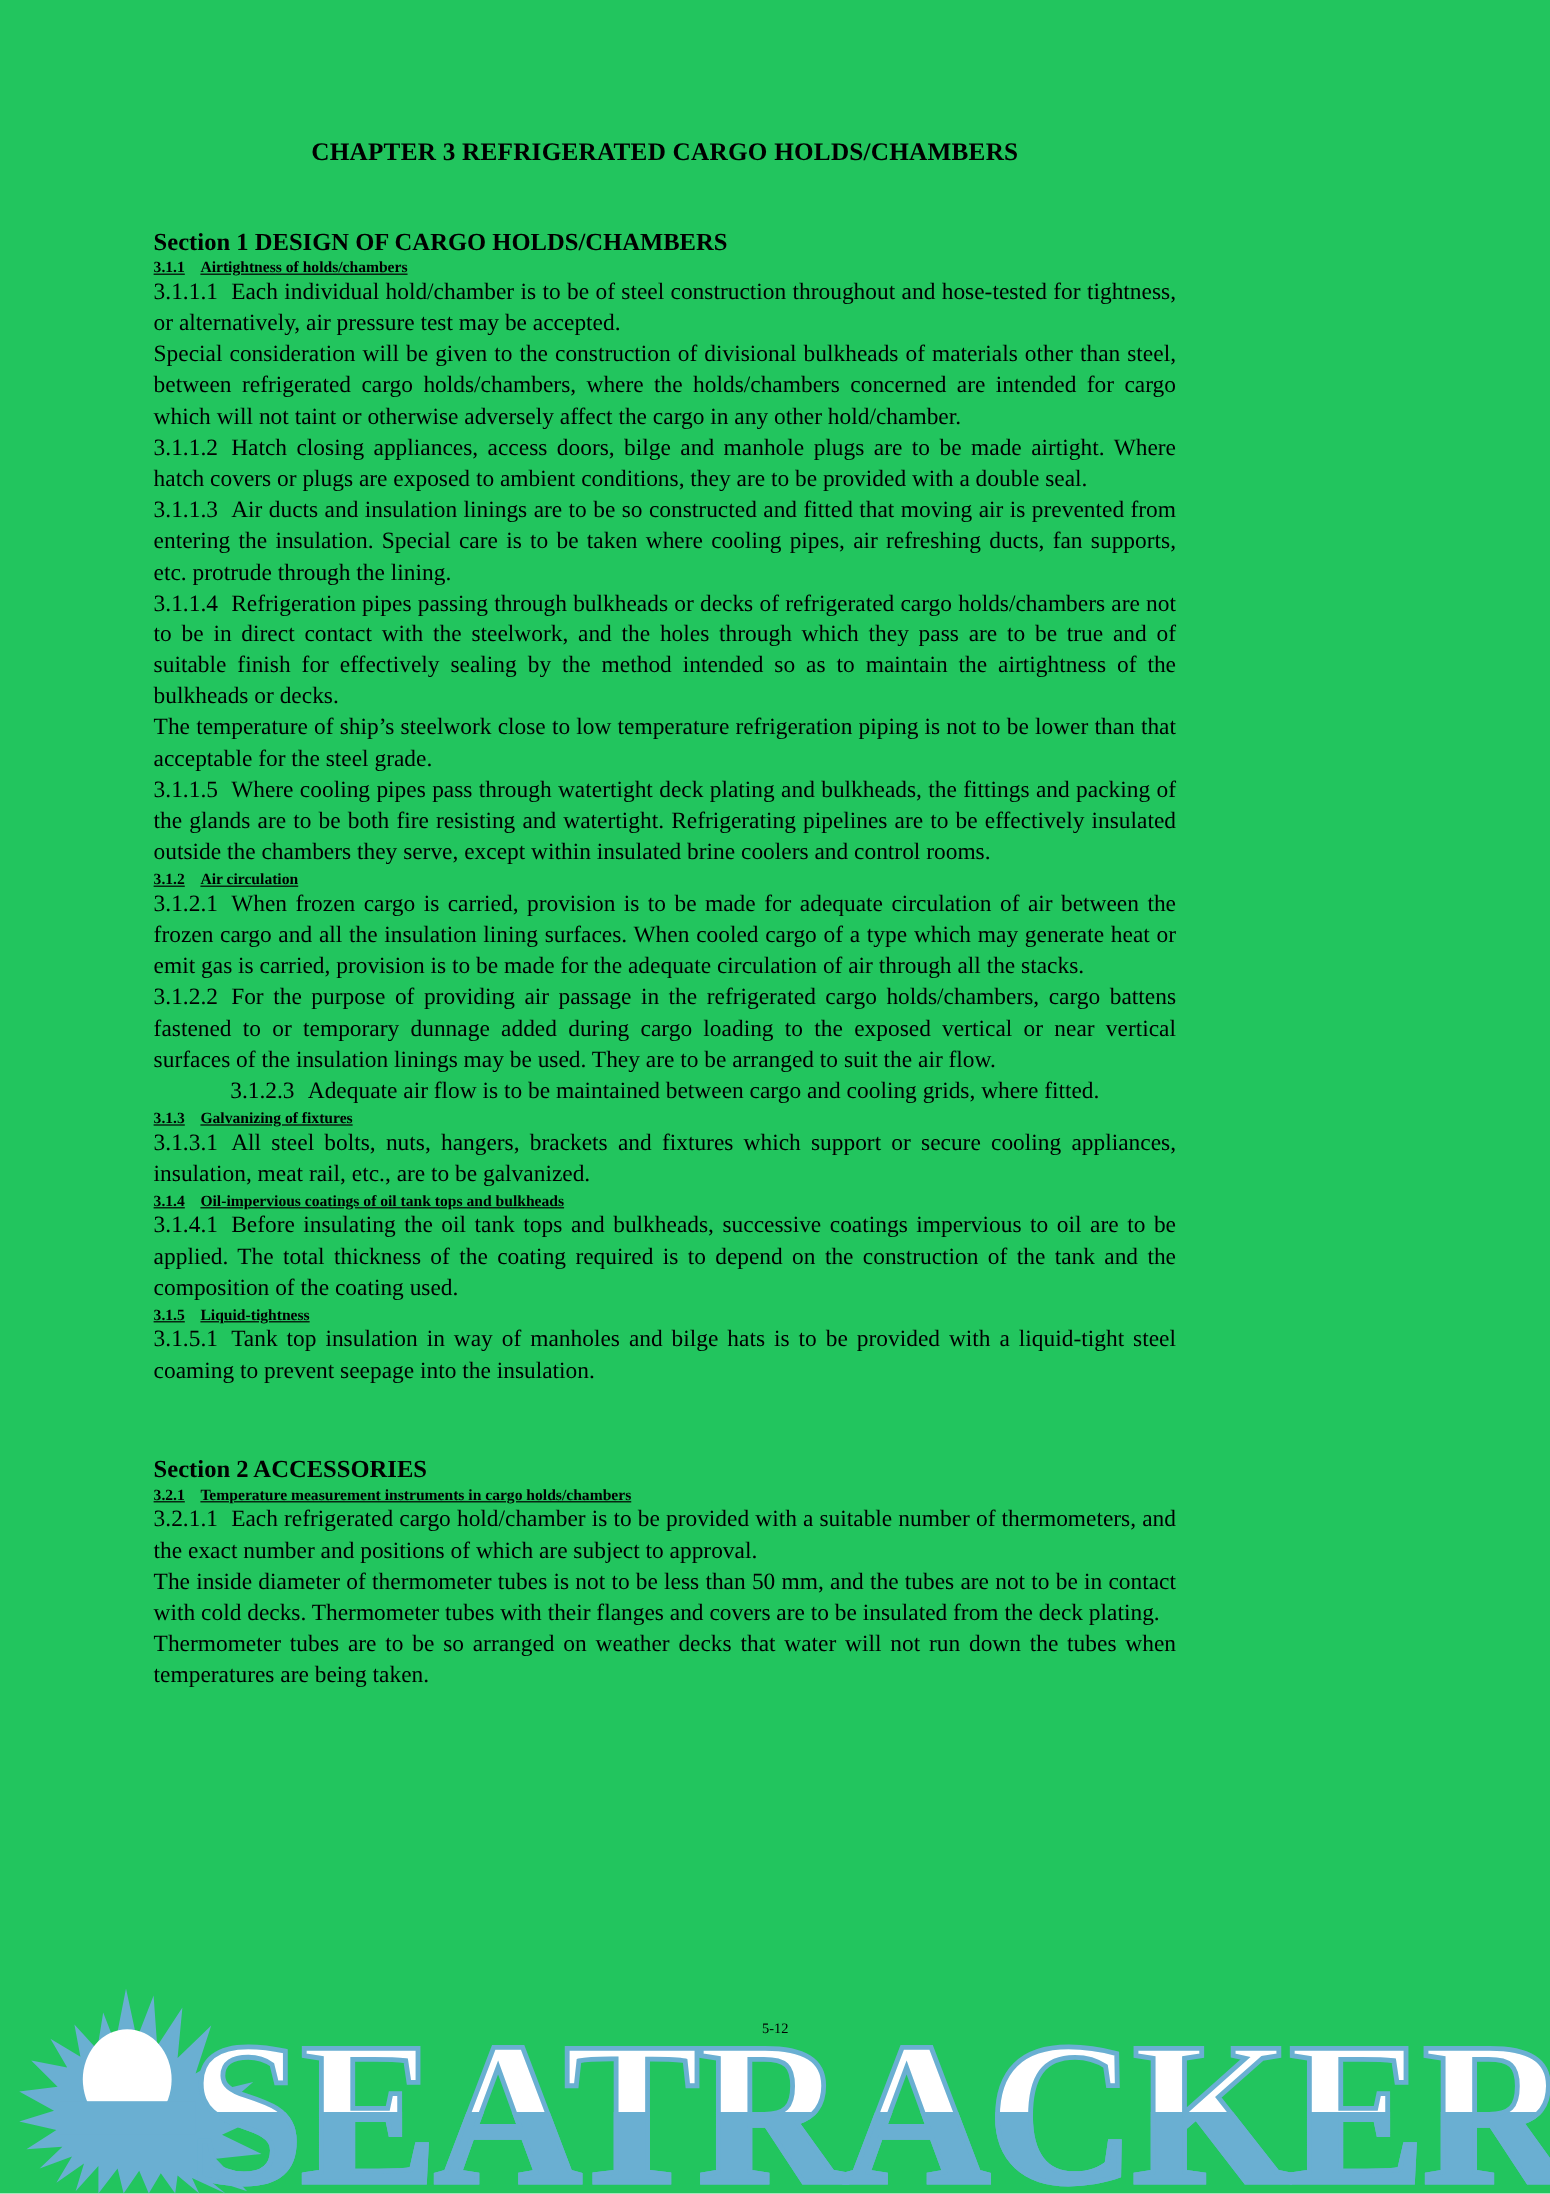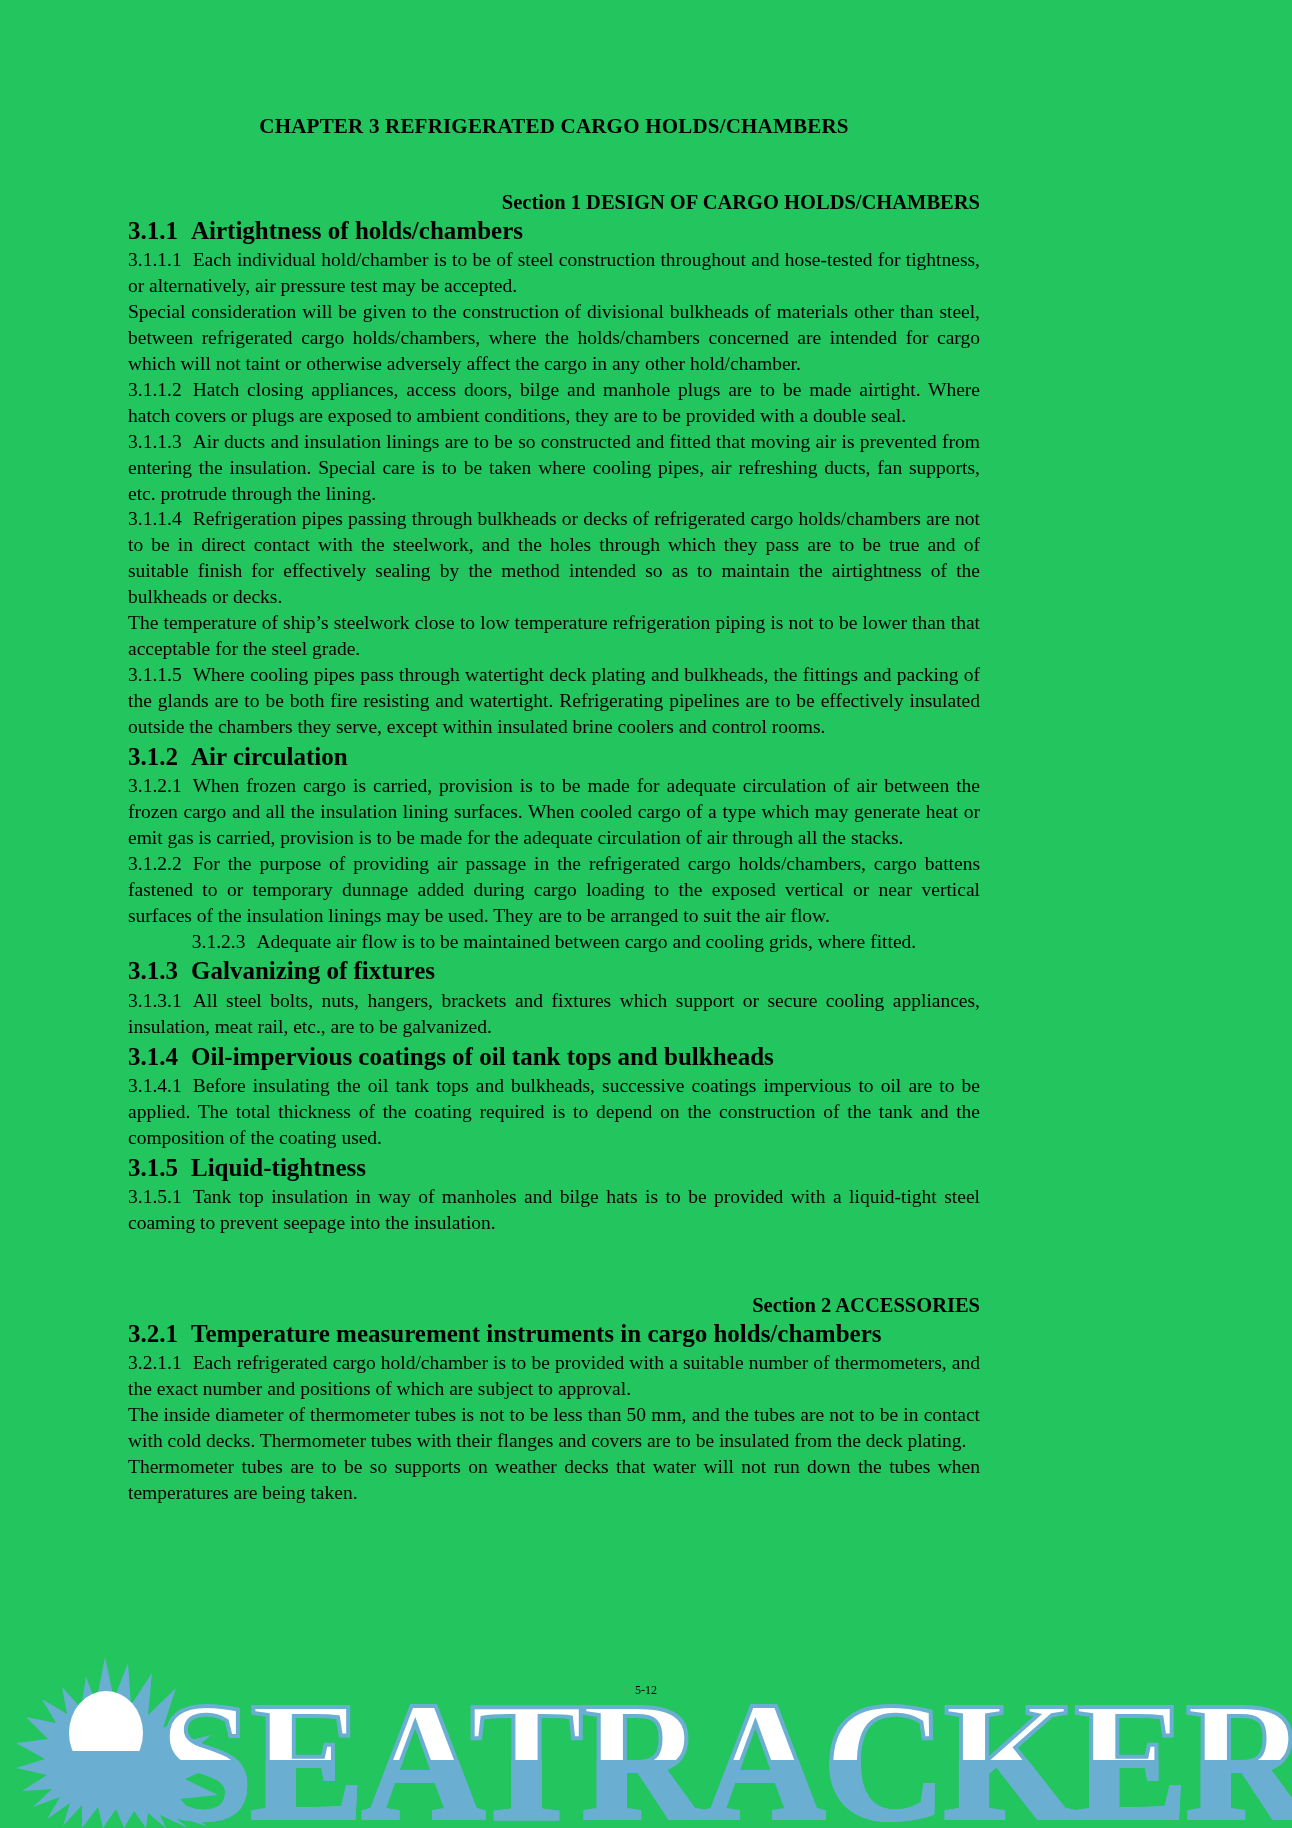--- a/index.html
+++ b/index.html
@@ -27,35 +27,36 @@
   }
   .chapter-title {
     text-align: center;
     font-weight: bold;
     font-size: 21px;
     letter-spacing: 0.2px;
     margin-top: 114px;
     margin-bottom: 0;
   }
   .section-title {
-    text-align: right;
+    text-align: left;
     font-weight: bold;
     font-size: 20.5px;
     margin-top: 52px;
     margin-bottom: 0;
   }
   .section-title.second {
     margin-top: 58px;
   }
   h3.clause-heading {
     font-weight: bold;
-    font-size: 25px;
+    font-size: 13px;
     margin: 0;
     padding: 0;
     line-height: 1.33;
+    text-decoration: underline;
   }
   .heading-gap {
     margin-top: 25px;
   }
   .first-heading {
     margin-top: 39px;
   }
   p.body-text {
     font-size: 19.5px;
     line-height: 1.33;
@@ -147,21 +148,21 @@
     </h3>
     <p class="body-text"><span class="num">3.1.5.1</span><span>Tank top insulation in way of manholes and bilge hats is to be provided with a liquid-tight steel coaming to prevent seepage into the insulation.</span></p>
 
     <div class="section-title second">Section 2    ACCESSORIES</div>
 
     <h3 class="clause-heading first-heading">
       <span class="num-wide">3.2.1</span><span>Temperature measurement instruments in cargo holds/chambers</span>
     </h3>
     <p class="body-text"><span class="num">3.2.1.1</span><span>Each refrigerated cargo hold/chamber is to be provided with a suitable number of thermometers, and the exact number and positions of which are subject to approval.</span></p>
     <p class="body-text"><span>The inside diameter of thermometer tubes is not to be less than 50 mm, and the tubes are not to be in contact with cold decks. Thermometer tubes with their flanges and covers are to be insulated from the deck plating.</span></p>
-    <p class="body-text"><span>Thermometer tubes are to be so supports on weather decks that water will not run down the tubes when temperatures are being taken.</span></p>
+    <p class="body-text"><span>Thermometer tubes are to be so arranged on weather decks that water will not run down the tubes when temperatures are being taken.</span></p>
 
   </div>
 
   <div class="page-number">5-12</div>
 
   <div class="watermark">
     <svg width="1292" height="173" viewBox="0 0 1292 173" xmlns="http://www.w3.org/2000/svg">
       <g>
         <polygon fill="#6aafd2" points="105,2 114,44 128,8 131,50 152,18 148,60 176,33 163,73 196,54 174,89 211,80 182,105 220,108 185,124 218,140 180,144 206,171 172,160 188,173 160,160 166,173 148,158 146,173 134,156 124,173 116,154 103,173 98,152 82,173 82,150 63,171 70,148 47,164 60,142 33,152 52,134 22,136 47,120 16,113 45,104 16,88 48,84 26,62 56,68 42,44 67,59 62,32 81,53 86,22 96,48"></polygon>
         <ellipse cx="106" cy="78" rx="37" ry="42" fill="#ffffff"></ellipse>

